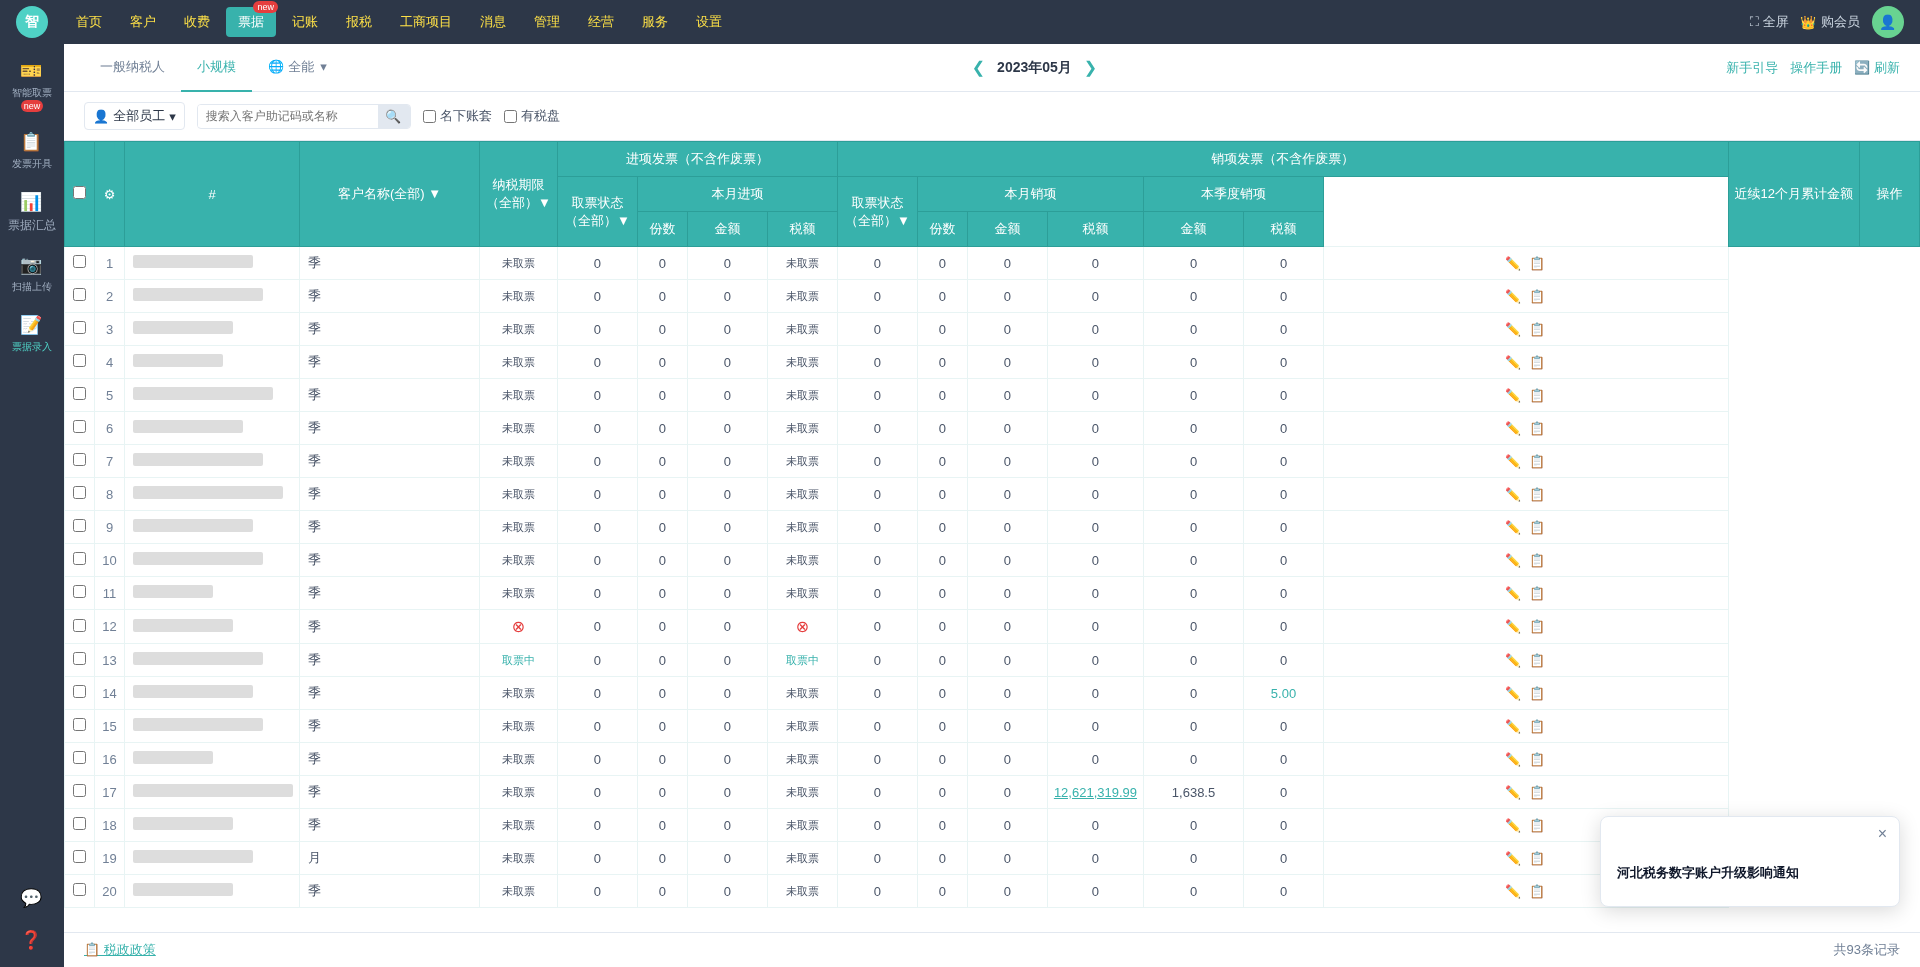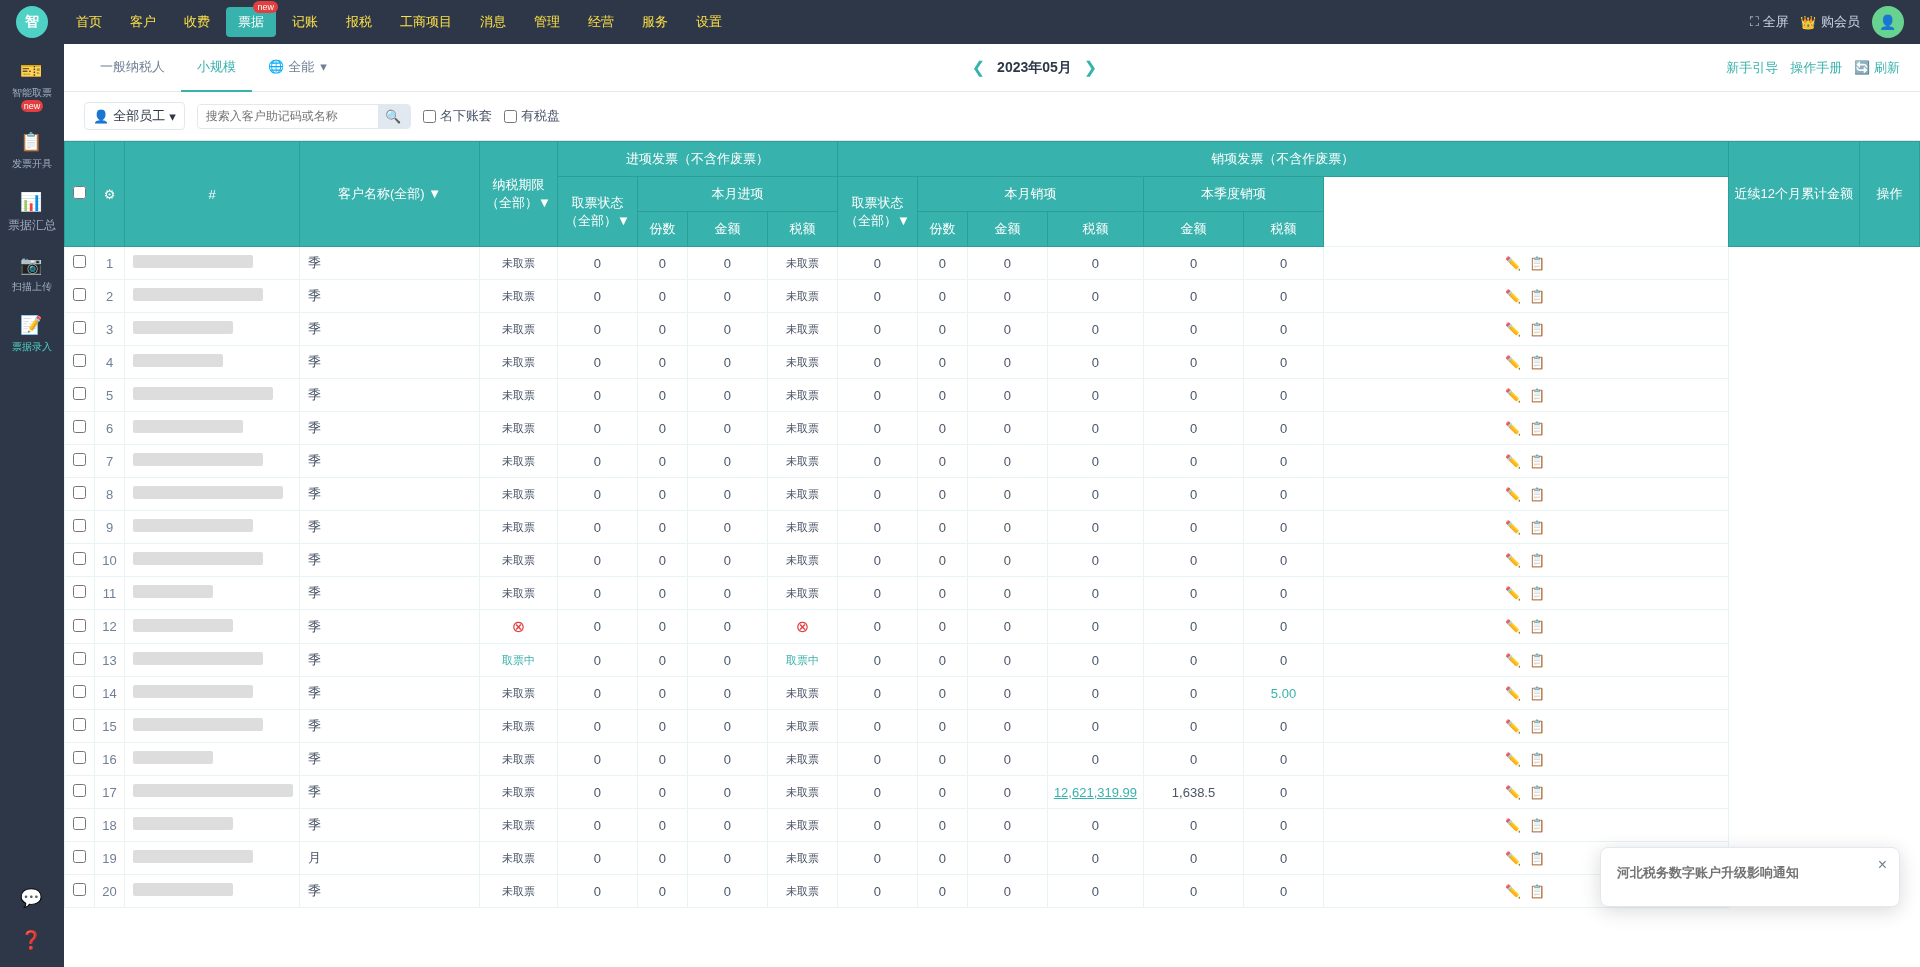--- a/index.html
+++ b/index.html
@@ -57,21 +57,21 @@
     .row-num { color: #718096; }
     .tag-ji { color: #4a5568; }
     .status-unget { color: #4a5568; font-size: 11px; }
     .status-getting { color: #38b2ac; font-size: 11px; margin-top: 10px; }
     .status-error { color: #e53e3e; font-size: 16px; }
     .action-btn { cursor: pointer; color: #38b2ac; margin: 0 2px; }
     .teal-link { color: #38b2ac; text-decoration: underline; cursor: pointer; }
 
     
     .notification-popup { position: fixed; right: 20px; bottom: 60px; width: 300px; background: white; border: 1px solid #e2e8f0; border-radius: 8px; padding: 16px; box-shadow: 0 4px 20px rgba(0,0,0,0.15); z-index: 100; }
-    .popup-title { font-size: 13px; font-weight: bold; color: #737373; margin-bottom: 8px; }
+    .popup-title { font-size: 13px; font-weight: bold; color: #0f172a; margin-bottom: 8px; margin-top: 31px; }
     .popup-content { font-size: 12px; color: #4a5568; line-height: 1.6; }
     .popup-close { position: absolute; top: 8px; right: 12px; cursor: pointer; color: #718096; font-size: 16px; }
 
     
     .bottom-bar { background: white; padding: 8px 20px; font-size: 12px; color: #38b2ac; border-top: 1px solid #e2e8f0; display: flex; align-items: center; gap: 16px; }
 
     
     input[type=checkbox] { accent-color: #38b2ac; cursor: pointer; }
 
     .blurred-text { display: inline-block; background: linear-gradient(90deg, #ccc 0%, #bbb 100%); color: transparent; border-radius: 2px; min-width: 80px; height: 13px; }
@@ -694,19 +694,23 @@
       <td>0</td>
       <td style="white-space:nowrap;">
         <span class="action-btn">✏️</span>
         <span class="action-btn">📋</span>
       </td>
     </tr>
           </tbody>
       </table>
     </div>
 
+    <div class="bottom-bar">
+      <span class="teal-link">📋 税政政策</span>
+      <span style="margin-left:auto; color:#718096;">共93条记录</span>
+    </div>
   </div>
 </div>
 
 <div class="notification-popup">
   <div class="popup-title">河北税务数字账户升级影响通知</div>
   <span class="popup-close">×</span>
 </div>
 
 </body></html>

